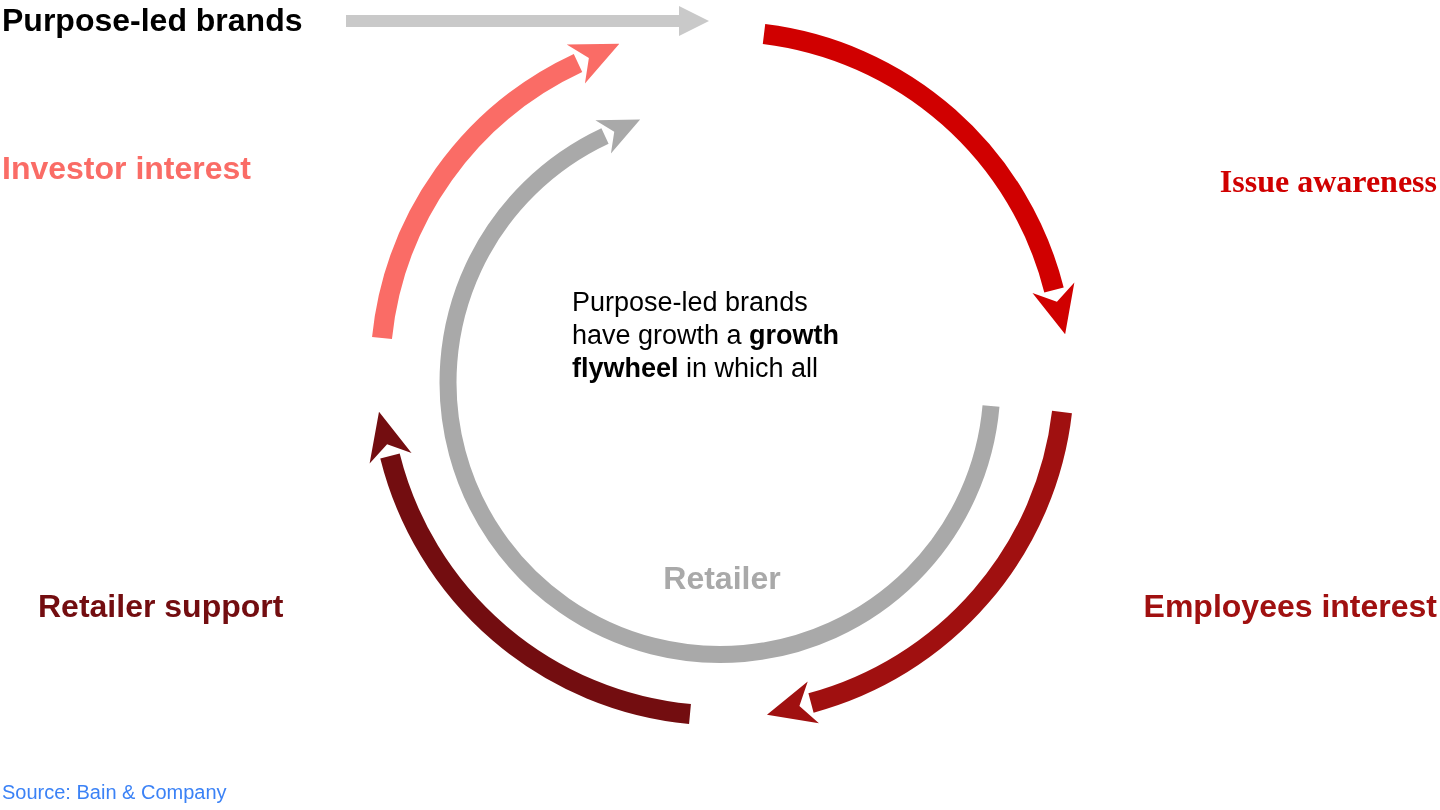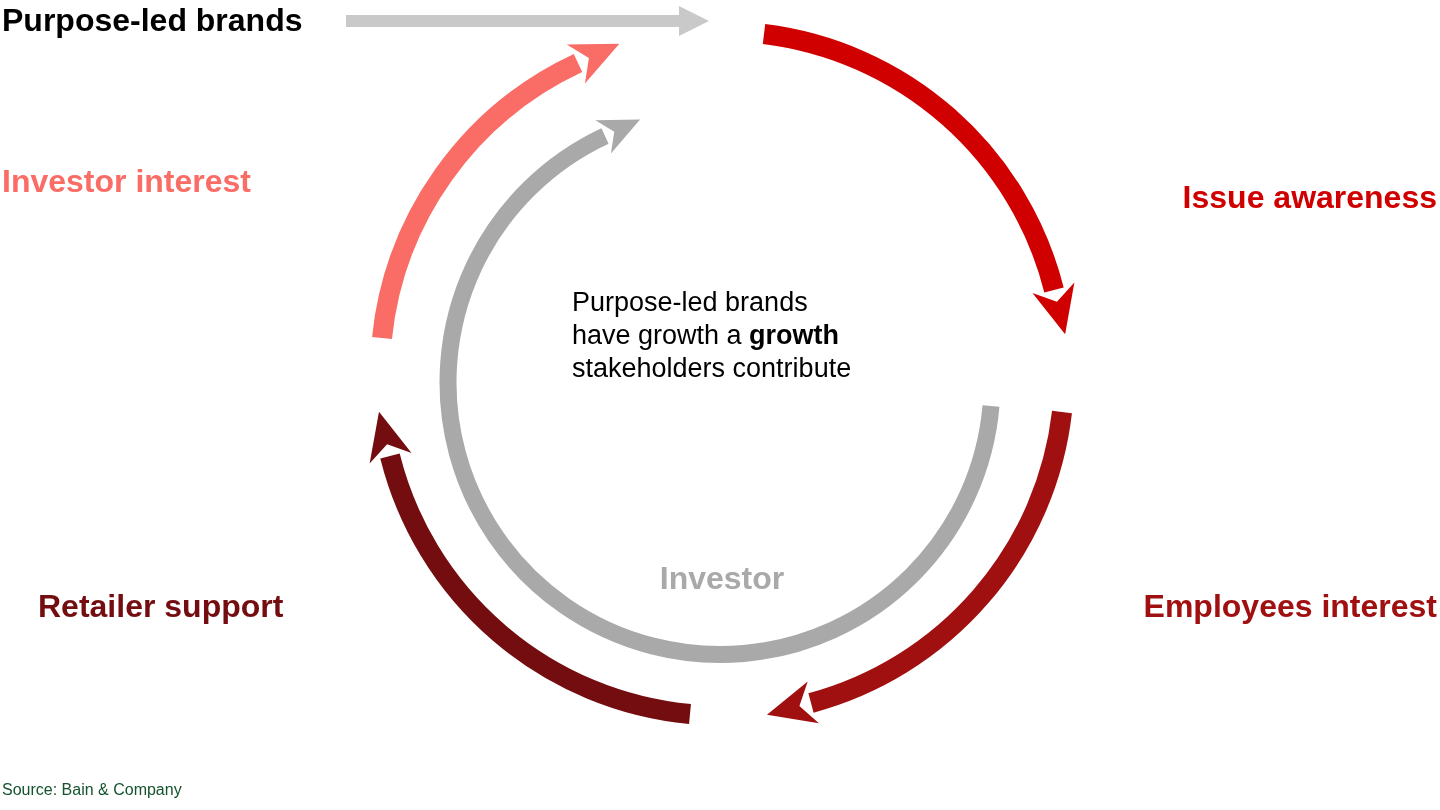--- a/index.html
+++ b/index.html
@@ -13,39 +13,39 @@
   .stage { position: absolute; inset: 0; width: 1440px; height: 810px; }
   svg.diagram { position: absolute; left: 0; top: 0; }
   .lbl {
     position: absolute;
     font-size: 32px;
     font-weight: bold;
     line-height: 1;
     white-space: nowrap;
   }
   .title { left: 2px; top: 4px; color: #000000; }
-  .investor { left: 2px; top: 165px; }
-  .issue { right: 3px; top: 181px; }
+  .investor { left: 2px; top: 152px; }
+  .issue { right: 3px; top: 165px; font-family: Liberation Serif, serif; }
   .retailer { left: 2px; top: 590px; }
   .consumer { right: 3px; top: 590px; }
   .employees { left: 722px; top: 562px; transform: translateX(-50%); }
   .center-text {
     position: absolute;
     left: 572px; top: 286px;
     width: 330px;
     font-size: 27px;
     line-height: 33px;
     color: #000000;
   }
   .source {
     position: absolute;
     left: 2px; top: 782px;
-    font-size: 16px;
+    font-size: 20px;
     line-height: 1;
-    color: #14532d;
+    color: #3b82f6;
   }
 </style>
 </head>
 <body>
 
 <div class="stage">
 
   <svg class="diagram" width="1440" height="810" viewBox="0 0 1440 810">
     <defs>
       <marker id="m-straight" viewBox="0 0 10 10" refX="1" refY="5" markerWidth="3.33" markerHeight="2.5" orient="auto" markerUnits="strokeWidth">
@@ -81,23 +81,23 @@
   <div class="lbl title" style="color: rgb(0, 0, 0);">Purpose-led brands</div>
 
   <div class="lbl investor" style="color: rgb(250, 108, 102);">Investor interest</div>
 
   <div class="lbl issue" style="color: rgb(208, 0, 0);">Issue awareness</div>
 
   <div class="lbl retailer" style="color: rgb(115, 13, 16); margin-left: 36px;">Retailer support</div>
 
   <div class="lbl consumer" style="color: rgb(160, 16, 16);">Employees interest</div>
 
-  <div class="lbl employees" style="color: rgb(169, 169, 169);">Investor</div>
+  <div class="lbl employees" style="color: rgb(169, 169, 169);">Retailer</div>
 
   <div class="center-text">
       <div><span>Purpose-led brands</span></div>
       <div><span>have growth a </span><b>growth</b></div>
-      <div><span>stakeholders contribute</span></div>
+      <div><b>flywheel</b><span> in which all</span></div>
     </div>
 
   <div class="source">Source: Bain &amp; Company</div>
 
 </div>
 
 </body></html>

